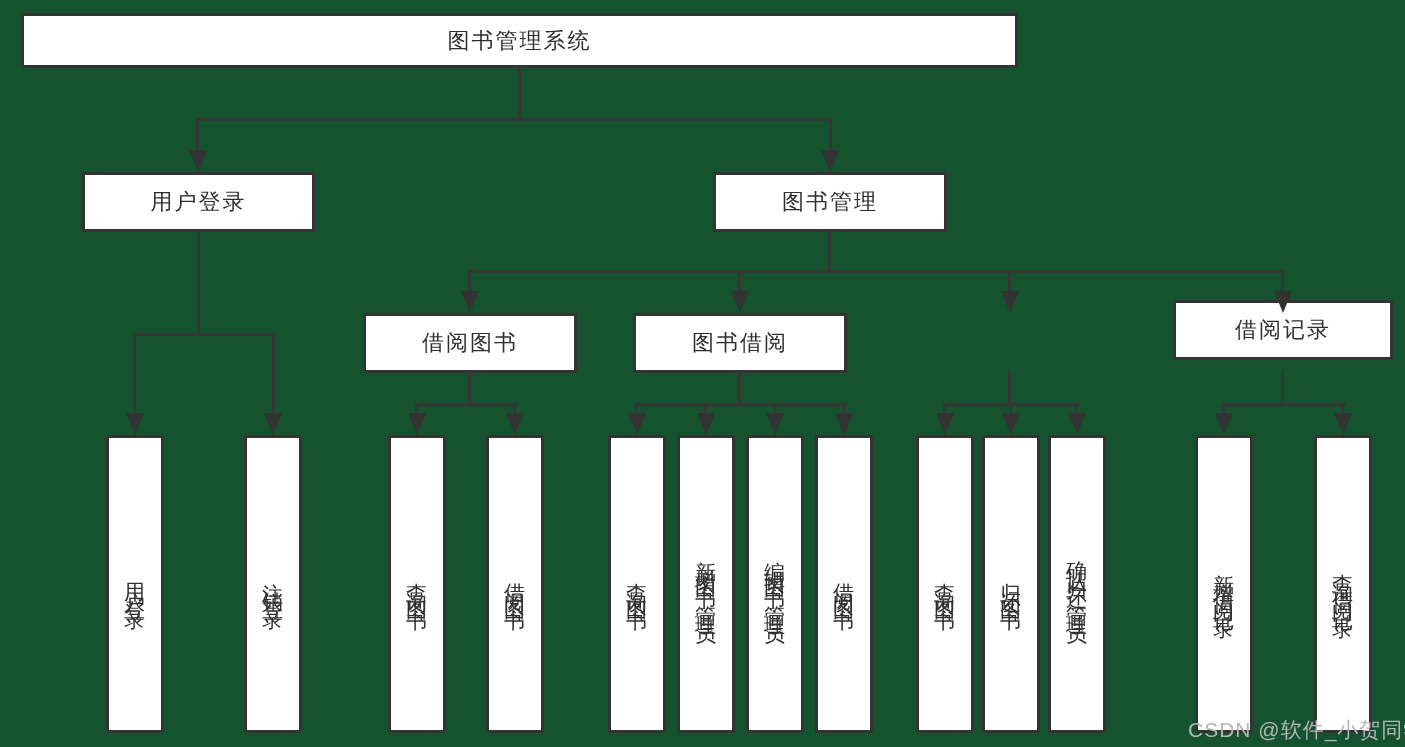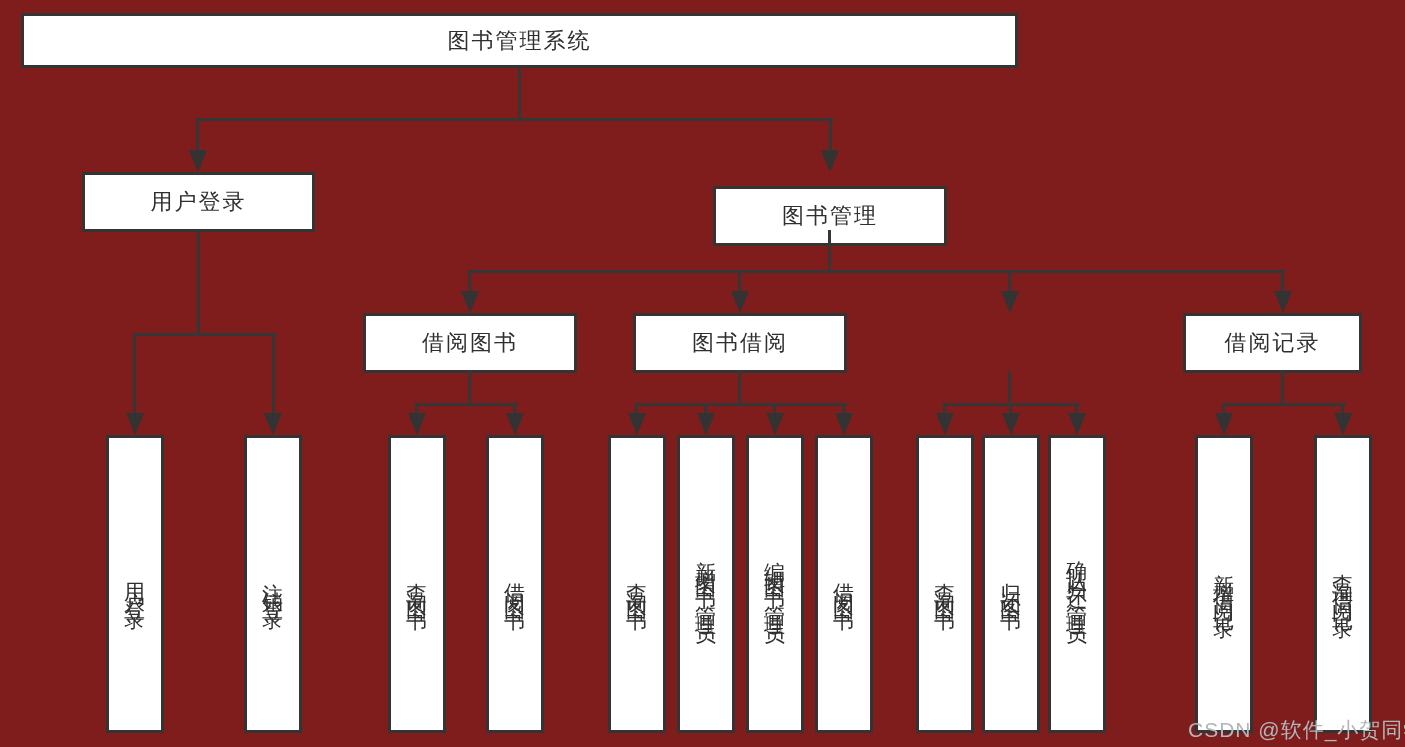--- a/index.html
+++ b/index.html
@@ -1,17 +1,17 @@
 <!DOCTYPE html>
 <html><head>
 <meta charset="utf-8">
 <style>
   html,body{margin:0;padding:0;background:#fff;}
   #canvas{
-    position:relative;width:1405px;height:747px;background:#7f1d1d;overflow:hidden;
+    position:relative;width:1405px;height:747px;background:#14532d;overflow:hidden;
     font-family:"Liberation Sans", sans-serif;
   }
   .node{
     position:absolute;box-sizing:border-box;border:3px solid #343434;background:#fff;
     display:flex;align-items:center;justify-content:center;
     font-size:22px;color:#2f2f2f;letter-spacing:2px;white-space:nowrap;
   }
   .leaf{
     position:absolute;box-sizing:border-box;border:3px solid #343434;background:#fff;
     width:58px;height:298px;top:435px;
@@ -32,25 +32,25 @@
   }
 </style>
 </head>
 <body>
 
 <div id="canvas">
 
   <div class="node" style="left:21px;top:13px;width:997px;height:55px;">图书管理系统</div>
 
   <div class="node" style="left:82px;top:172px;width:233px;height:60px;">用户登录</div>
-  <div class="node" style="left:713px;top:186px;width:234px;height:60px;">图书管理</div>
+  <div class="node" style="left:713px;top:172px;width:234px;height:60px;">图书管理</div>
 
   <div class="node" style="left:363px;top:313px;width:214px;height:60px;">借阅图书</div>
   <div class="node" style="left:633px;top:313px;width:214px;height:60px;">图书借阅</div>
-  <div class="node" style="left:1173px;top:313px;width:179px;height:60px;margin-left:10px;">借阅记录</div>
+  <div class="node" style="left:1173px;top:300px;width:220px;height:60px;">借阅记录</div>
 
   <div class="leaf" style="left:106px;">
     <span class="vtext">用户登录</span>
   </div>
   <div class="leaf" style="left:244px;">
     <span class="vtext">注销登录</span>
   </div>
 
   <div class="leaf" style="left:388px;">
     <span class="vtext">查询图书</span>

